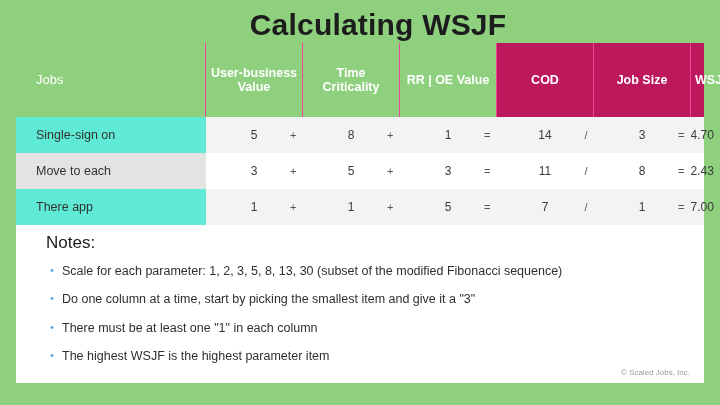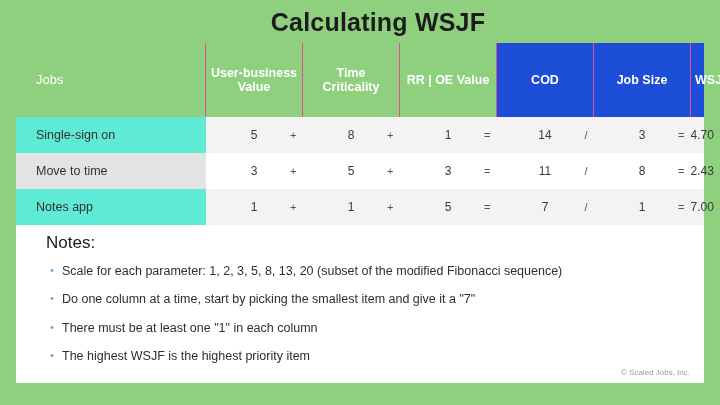--- a/index.html
+++ b/index.html
@@ -15,21 +15,21 @@
   }
   .slide {
     position: relative;
     width: 720px;
     height: 405px;
     background: #8ed07e;
     box-sizing: border-box;
   }
   .slide-title {
     text-align: center;
-    font-size: 25px;
+    font-size: 30px;
     font-weight: bold;
     color: #1c1c1c;
     padding-top: 8px;
     letter-spacing: 0.2px;
     margin-left: 36px;
   }
   .card {
     position: absolute;
     left: 16px;
     top: 43px;
@@ -56,21 +56,21 @@
     line-height: 1.15;
   }
   table.wsjf thead th.jobs-head {
     background: #8ed07e;
     text-align: left;
     padding-left: 20px;
     font-weight: normal;
     font-size: 13px;
   }
   table.wsjf thead th.blue {
-    background: #1d4ed8;
+    background: #be185d;
   }
   table.wsjf thead th:last-child {
     border-right: none;
   }
   table.wsjf tbody td {
     height: 36px;
     font-size: 12px;
     color: #3a3a3a;
     text-align: center;
     vertical-align: middle;
@@ -181,21 +181,21 @@
             <span>14</span>
             <span class="op">/</span>
           </td>
           <td class="num-cell">
             <span>3</span>
             <span class="op">=</span>
           </td>
           <td>4.70</td>
         </tr>
         <tr>
-          <td class="job-name">Move to time</td>
+          <td class="job-name">Move to each</td>
           <td class="num-cell">
             <span>3</span>
             <span class="op">+</span>
           </td>
           <td class="num-cell">
             <span>5</span>
             <span class="op">+</span>
           </td>
           <td class="num-cell">
             <span>3</span>
@@ -205,21 +205,21 @@
             <span>11</span>
             <span class="op">/</span>
           </td>
           <td class="num-cell">
             <span>8</span>
             <span class="op">=</span>
           </td>
           <td>2.43</td>
         </tr>
         <tr class="alt">
-          <td class="job-name">Notes app</td>
+          <td class="job-name">There app</td>
           <td class="num-cell">
             <span>1</span>
             <span class="op">+</span>
           </td>
           <td class="num-cell">
             <span>1</span>
             <span class="op">+</span>
           </td>
           <td class="num-cell">
             <span>5</span>
@@ -236,31 +236,31 @@
           <td>7.00</td>
         </tr>
       </tbody>
     </table>
 
     <div class="notes">
       <div class="notes-title">Notes:</div>
 
       <div class="note-item">
         <span class="bullet">•</span>
-        <span class="note-text">Scale for each parameter: 1, 2, 3, 5, 8, 13, 20 (subset of the modified Fibonacci sequence)</span>
-      </div>
-      <div class="note-item">
-        <span class="bullet">•</span>
-        <span class="note-text">Do one column at a time, start by picking the smallest item and give it a "7"</span>
+        <span class="note-text">Scale for each parameter: 1, 2, 3, 5, 8, 13, 30 (subset of the modified Fibonacci sequence)</span>
+      </div>
+      <div class="note-item">
+        <span class="bullet">•</span>
+        <span class="note-text">Do one column at a time, start by picking the smallest item and give it a "3"</span>
       </div>
       <div class="note-item">
         <span class="bullet">•</span>
         <span class="note-text">There must be at least one "1" in each column</span>
       </div>
       <div class="note-item">
         <span class="bullet">•</span>
-        <span class="note-text">The highest WSJF is the highest priority item</span>
+        <span class="note-text">The highest WSJF is the highest parameter item</span>
       </div>
     </div>
 
     <div class="footer">© Scaled Jobs, Inc.</div>
   </div>
 </div>
 
 </body></html>

